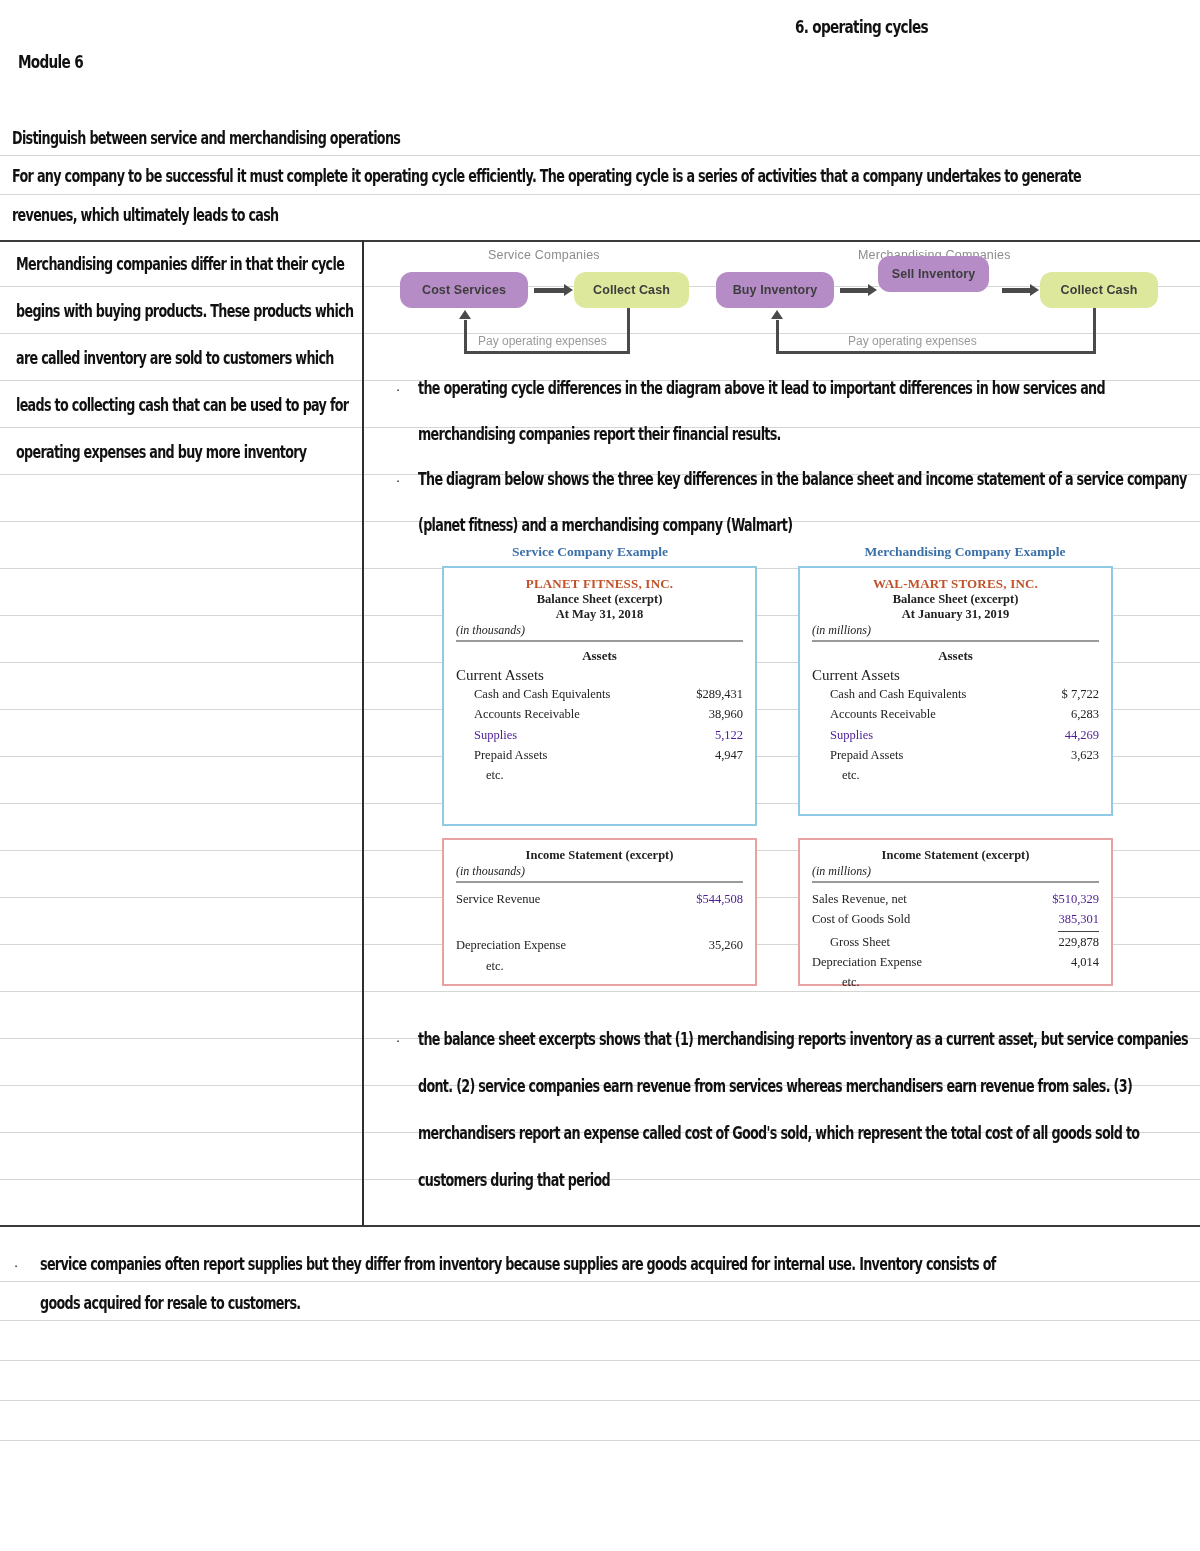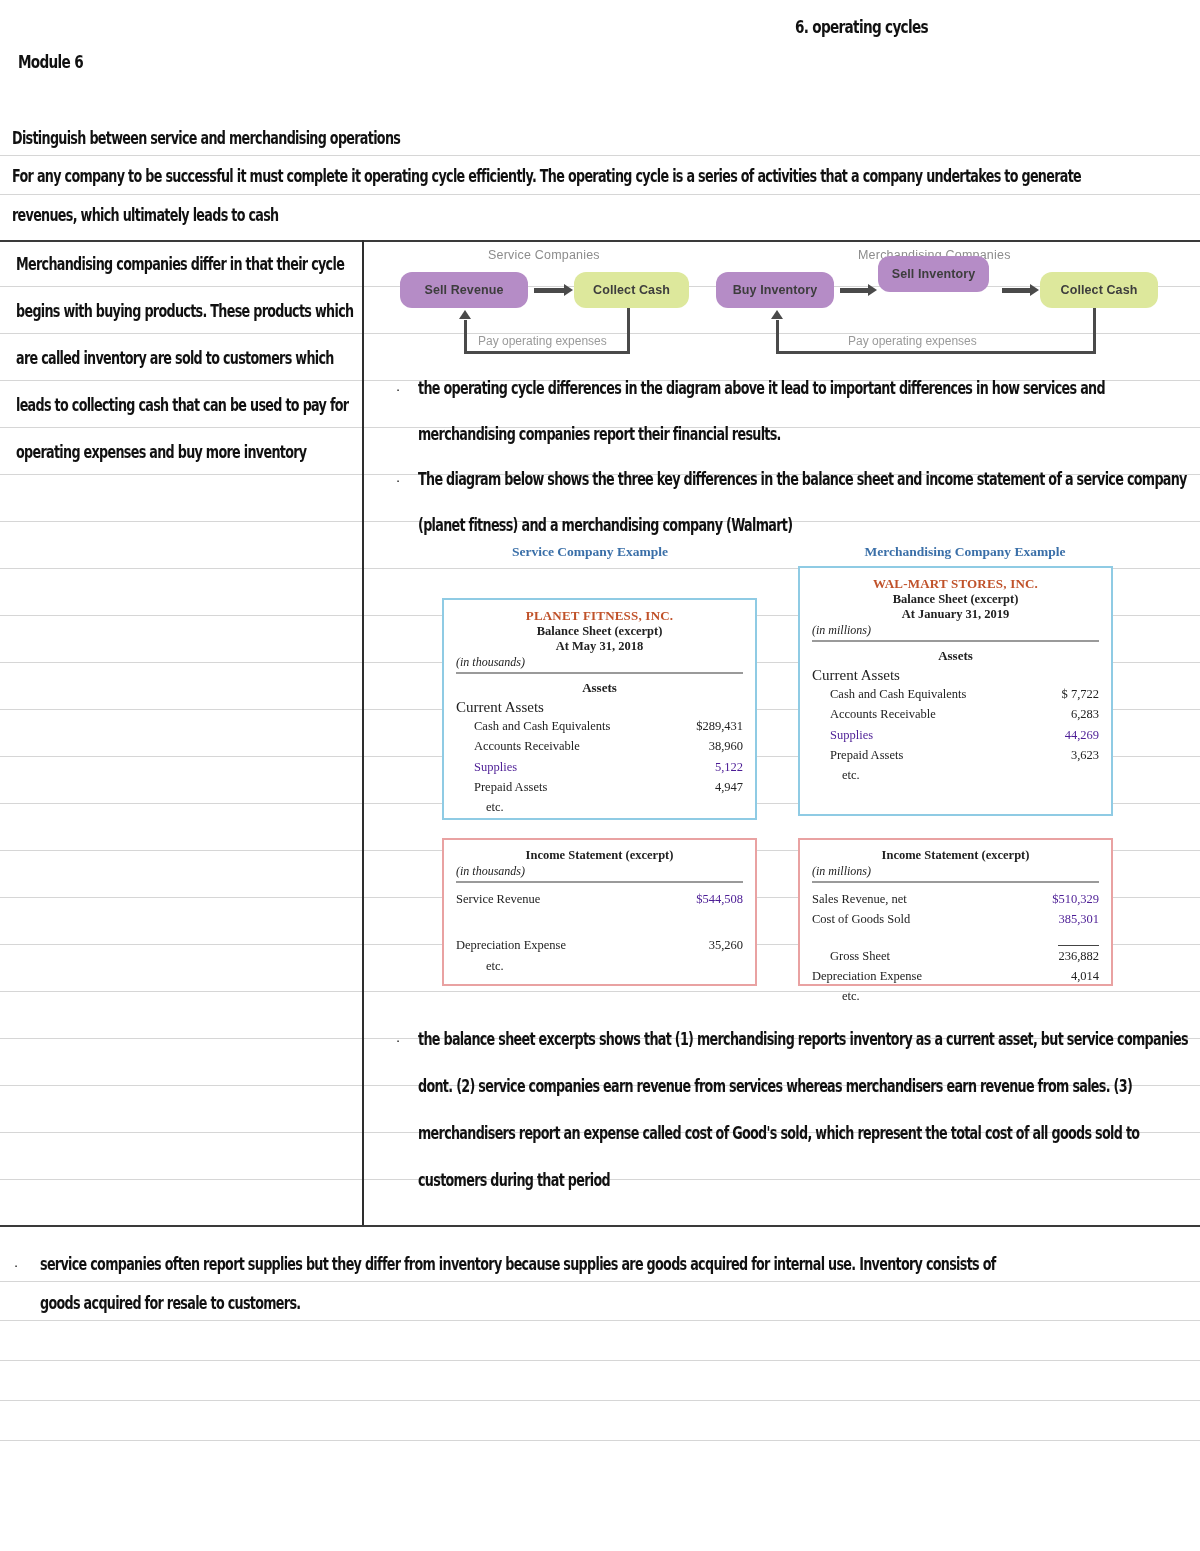--- a/index.html
+++ b/index.html
@@ -152,21 +152,21 @@
   .stmt-title{text-align:center;font-weight:700;font-size:12.5px;}
   .units{font-style:italic;font-size:12px;margin-top:1px;}
   .hrule{height:2px;background:#9a9a9a;margin:2px 0 6px 0;}
   .assets-hd{text-align:center;font-weight:700;font-size:13px;margin-bottom:3px;}
   .grp{font-size:15px;}
   .row{display:flex;justify-content:space-between;align-items:baseline;font-size:12.5px;line-height:1.62;}
   .row .lbl{padding-left:18px;}
   .row .val{text-align:right;white-space:nowrap;}
   .row.red .lbl,.row.red .val{color:#4c1d95;}
   .row.etc .lbl{padding-left:30px;}
-  .row .val.underline{border-bottom:1px solid #444;padding-bottom:15px;}
+  .row .val.underline{border-bottom:1px solid #444;padding-bottom:1px;}
   .spacer{height:26px;}
 </style>
 </head>
 <body>
 
 <div id="page">
 
   <div id="rules">
       <div class="rule" style="top: 155px;"></div>
       <div class="rule" style="top: 194px;"></div>
@@ -212,21 +212,21 @@
   <div class="hw s14" style="left:16px;top:258px;">Merchandising companies differ in that their cycle</div>
   <div class="hw s14" style="left:16px;top:305px;">begins with buying products. These products which</div>
   <div class="hw s14" style="left:16px;top:352px;">are called inventory are sold to customers which</div>
   <div class="hw s14" style="left:16px;top:399px;">leads to collecting cash that can be used to pay for</div>
   <div class="hw s14" style="left:16px;top:446px;">operating expenses and buy more inventory</div>
 
   <div id="cycle-diagram">
     <div class="cyc-heading" style="left:110px;top:0px;">Service Companies</div>
     <div class="cyc-heading" style="left:480px;top:0px;">Merchandising Companies</div>
 
-    <div class="node purple" style="left:22px;top:24px;width:128px;">Sell Revenue</div>
+    <div class="node purple" style="left:22px;top:24px;width:128px;">Cost Services</div>
     <div class="arrow-h" style="left:156px;top:39px;width:32px;"></div>
     <div class="arrow-head" style="left:186px;top:36px;"></div>
     <div class="node green" style="left:196px;top:24px;width:115px;">Collect Cash</div>
 
     <div class="node purple" style="left:338px;top:24px;width:118px;">Buy Inventory</div>
     <div class="arrow-h" style="left:462px;top:39px;width:30px;"></div>
     <div class="arrow-head" style="left:490px;top:36px;"></div>
     <div class="node purple" style="left:500px;top:8px;width:111px;">Sell Inventory</div>
     <div class="arrow-h" style="left:624px;top:39px;width:30px;"></div>
     <div class="arrow-head" style="left:652px;top:36px;"></div>
@@ -255,21 +255,21 @@
 
   <div class="bullet" style="left:396px;top:474px;">·</div>
   <div class="hw s14" style="left:418px;top:473px;">The diagram below shows the three key differences in the balance sheet and income statement of a service company</div>
   <div class="hw s14" style="left:418px;top:519px;">(planet fitness) and a merchandising company (Walmart)</div>
 
   <div id="fin-figure">
 
     <div class="fig-caption" style="left:30px;top:4px;width:260px;">Service Company Example</div>
     <div class="fig-caption" style="left:385px;top:4px;width:300px;">Merchandising Company Example</div>
 
-    <div class="stmt-box bs" style="left:12px;top:26px;width:315px;height:222px;margin-top:32px;">
+    <div class="stmt-box bs" style="left:12px;top:26px;width:315px;height:260px;">
       <div class="stmt">
         <div class="co-name">PLANET FITNESS, INC.</div>
         <div class="stmt-title">Balance Sheet (excerpt)</div>
         <div class="stmt-title">At May 31, 2018</div>
         <div class="units">(in thousands)</div>
         <div class="hrule"></div>
         <div class="assets-hd">Assets</div>
         <div class="grp">Current Assets</div>
         <div class="row">
             <span class="lbl">Cash and Cash Equivalents</span>
@@ -355,21 +355,21 @@
         <div class="row red">
             <span style="padding-left:0">Sales Revenue, net</span>
             <span class="val">$510,329</span>
           </div>
         <div class="row red">
             <span style="padding-left:0">Cost of Goods Sold</span>
             <span class="val underline">385,301</span>
           </div>
         <div class="row">
             <span class="lbl">Gross Sheet</span>
-            <span class="val">236,882</span>
+            <span class="val">229,878</span>
           </div>
         <div class="row">
             <span style="padding-left:0">Depreciation Expense</span>
             <span class="val">4,014</span>
           </div>
         <div class="row etc">
             <span class="lbl">etc.</span>
             <span class="val"></span>
           </div>
       </div>

